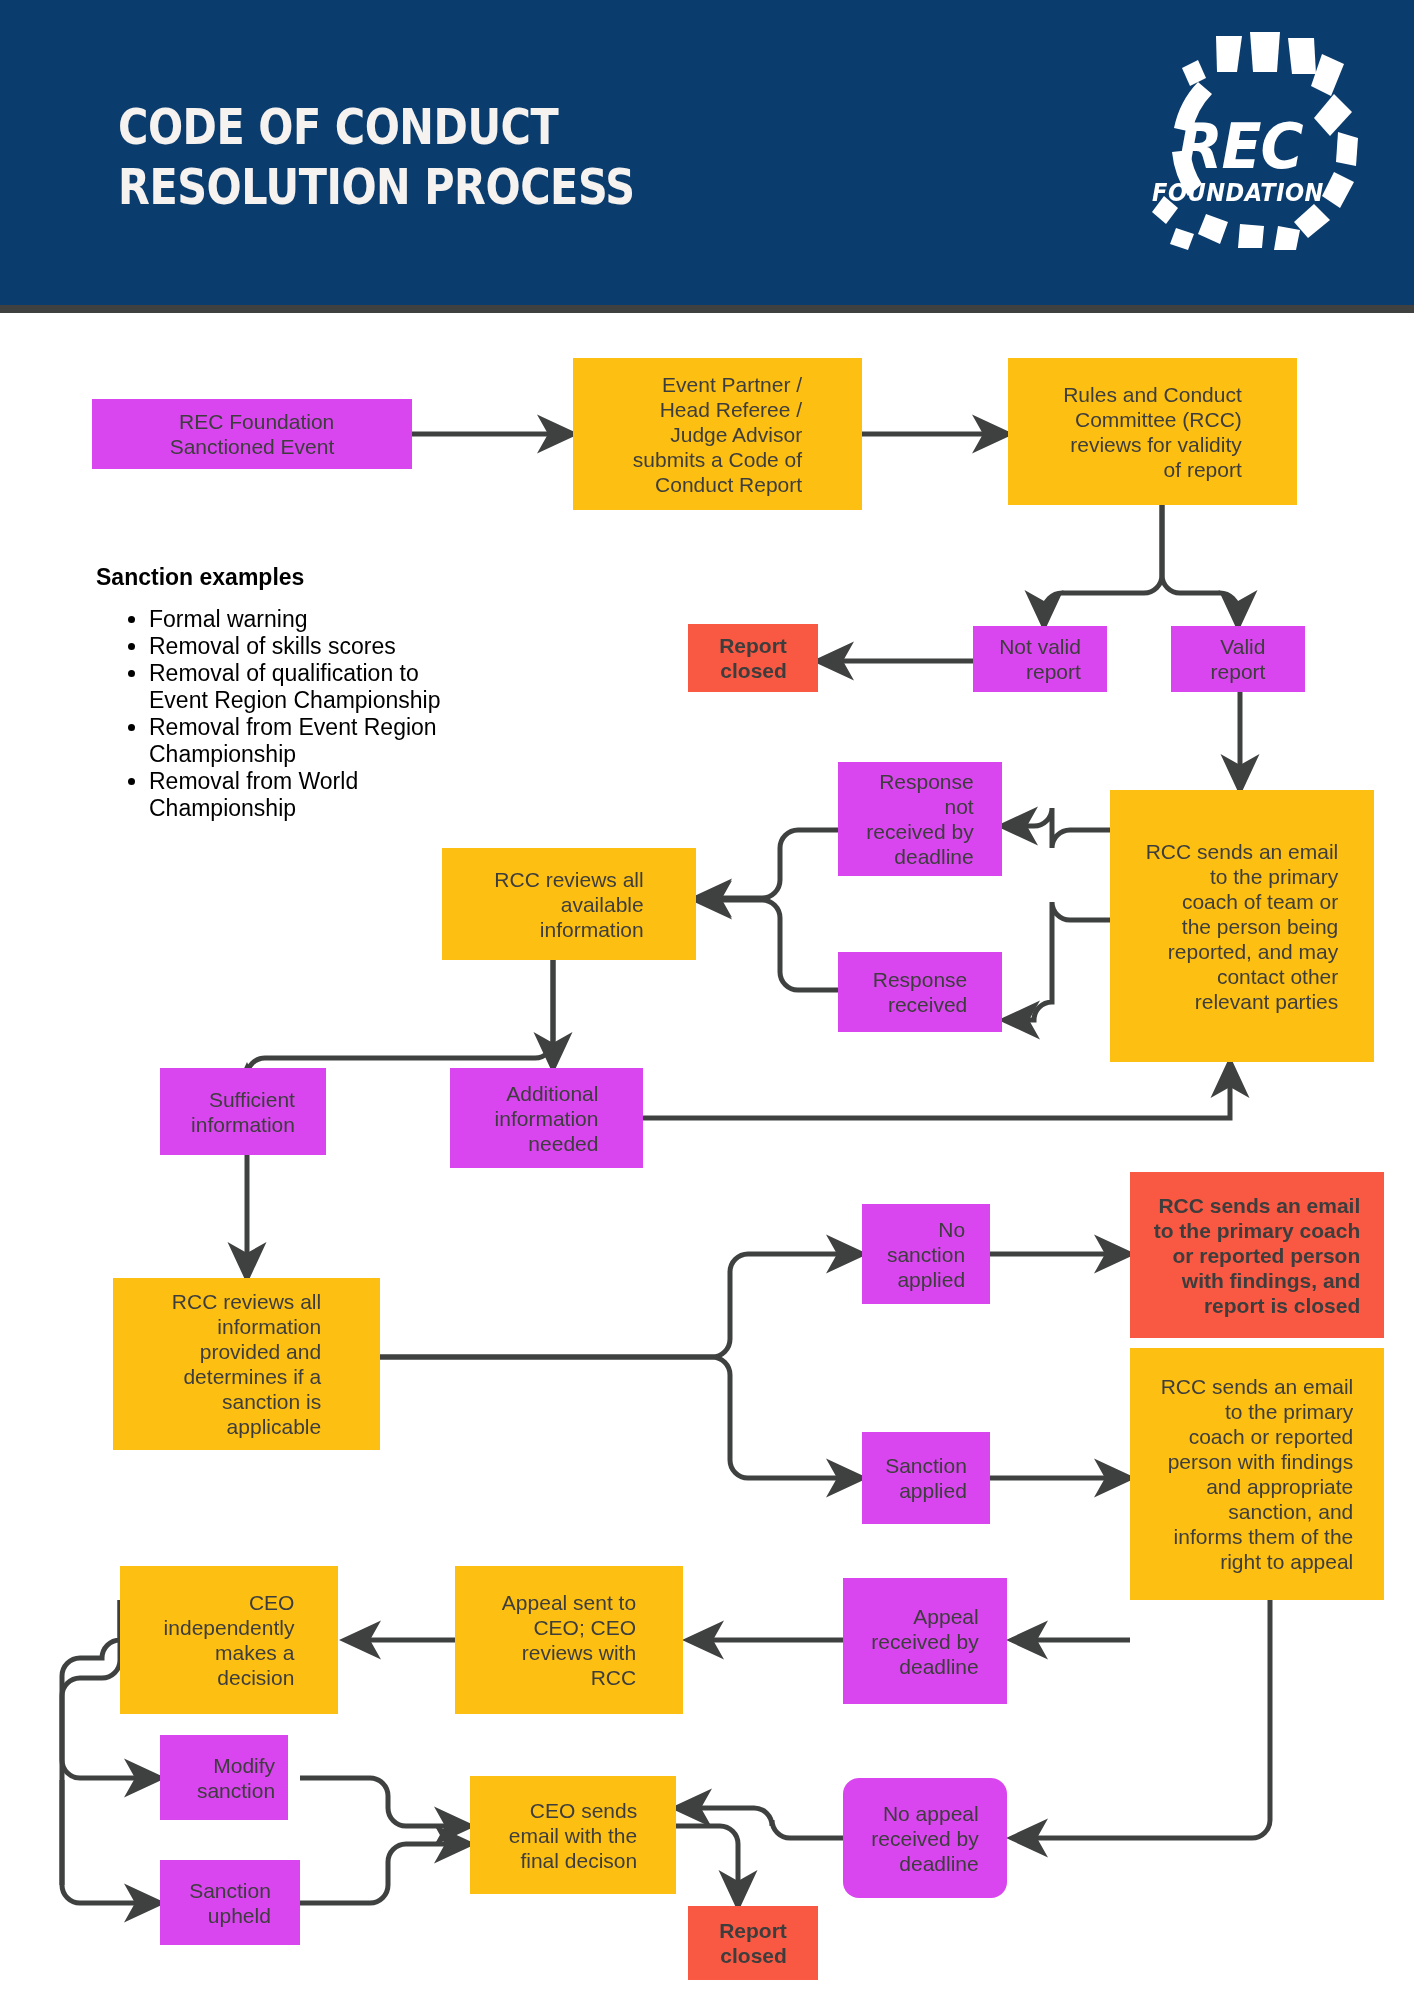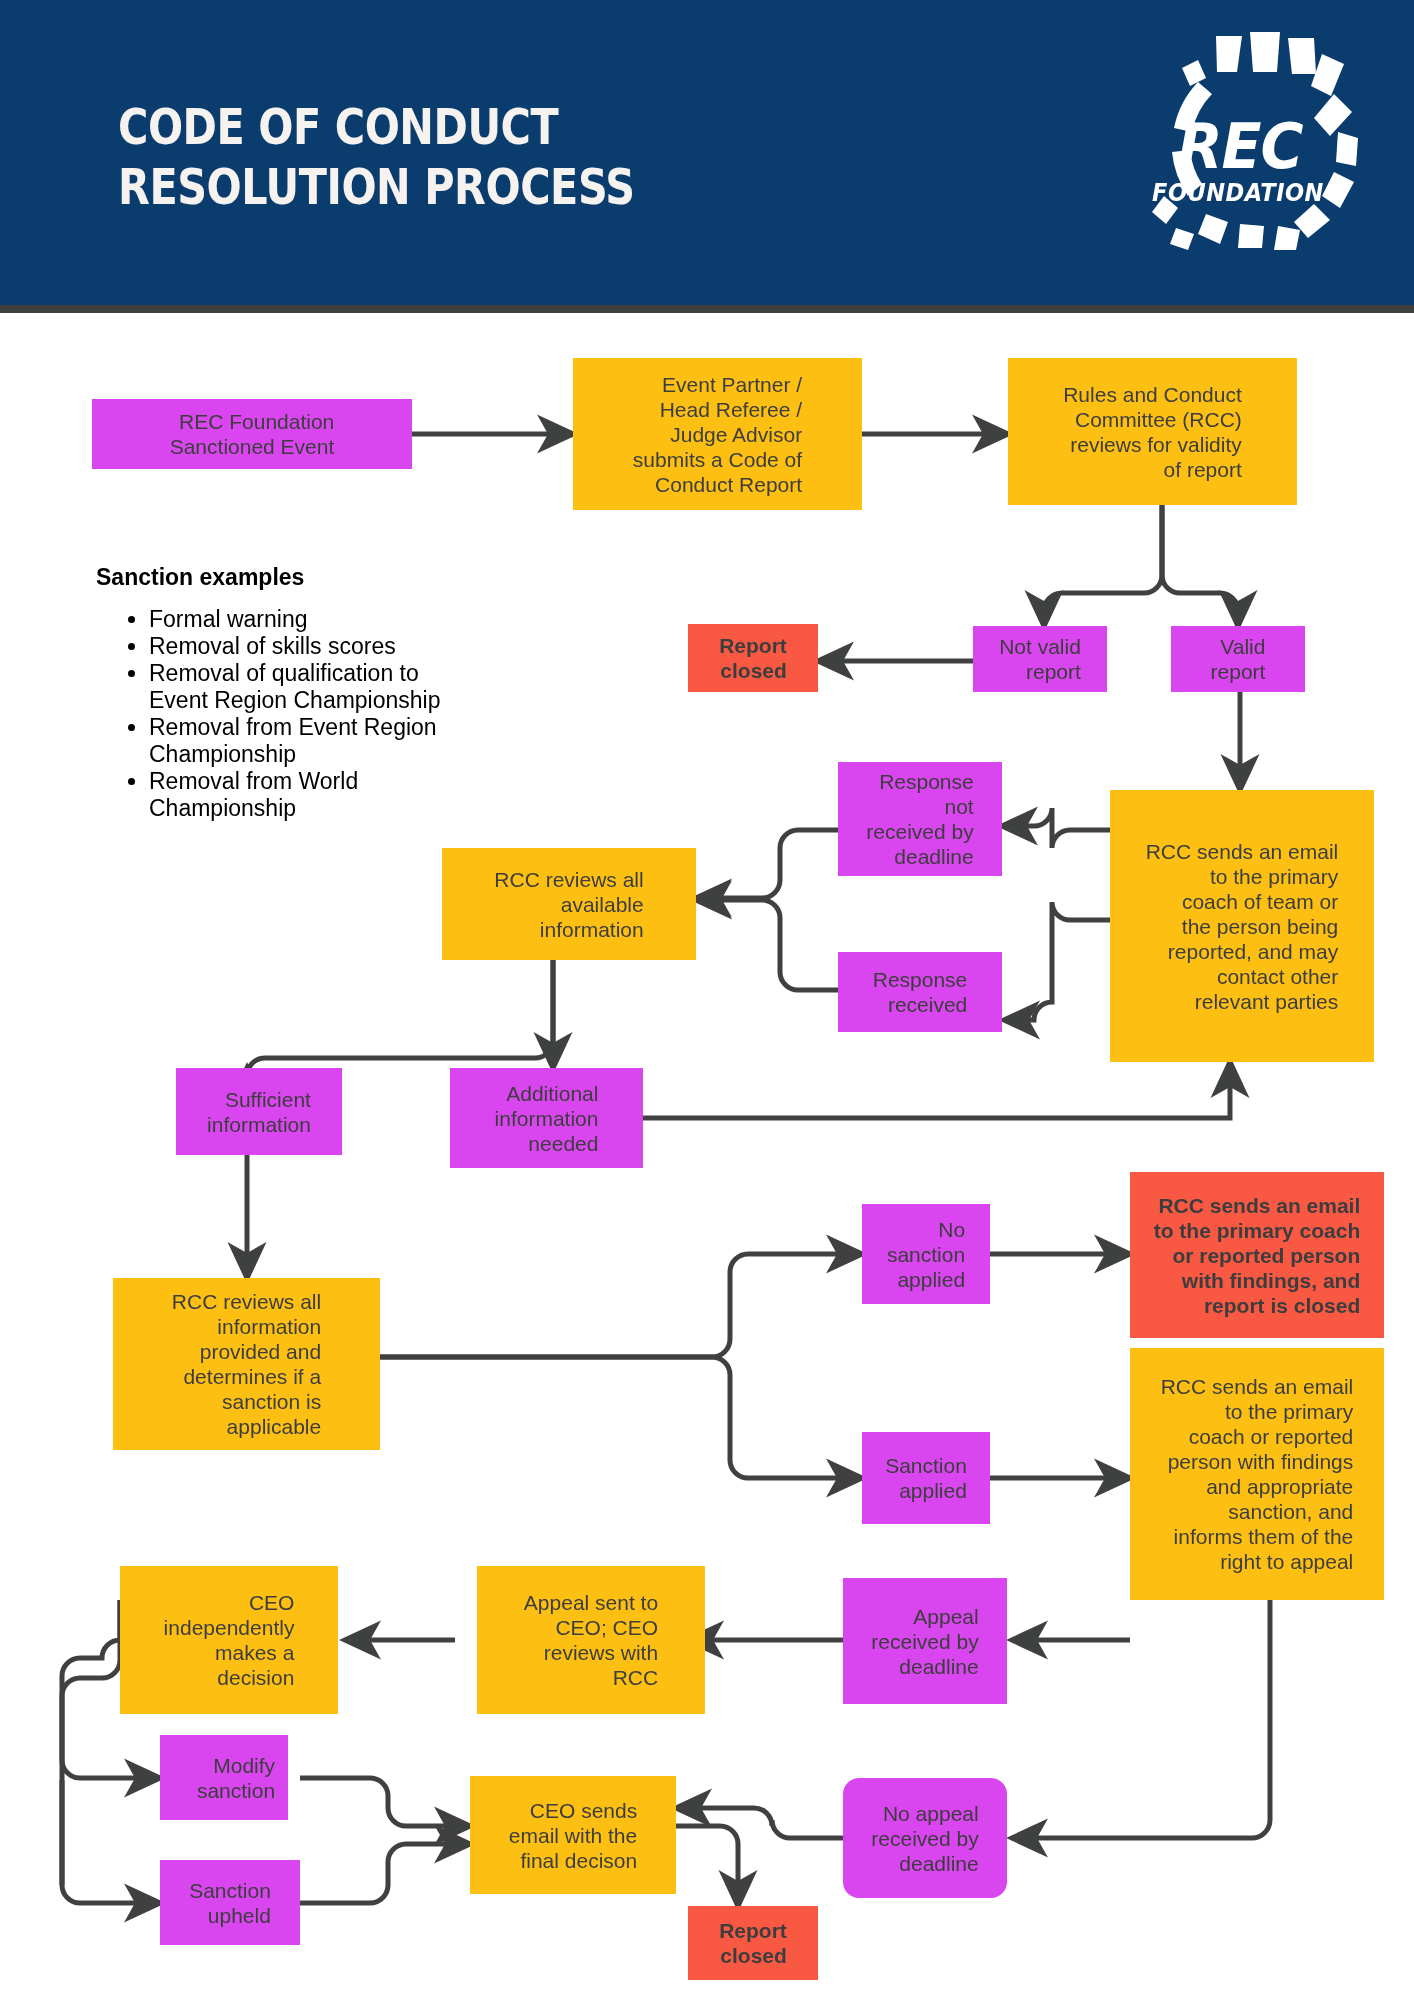--- a/index.html
+++ b/index.html
@@ -223,21 +223,21 @@
 received by
 deadline</div>
 
   <div class="node teal" style="left:838px;top:952px;width:164px;height:80px;">Response
 received</div>
 
   <div class="node gold" style="left:442px;top:848px;width:254px;height:112px;">RCC reviews all
 available
 information</div>
 
-  <div class="node teal" style="left:160px;top:1068px;width:166px;height:87px;margin-left:16px;">Sufficient
+  <div class="node teal" style="left:160px;top:1068px;width:166px;height:87px;">Sufficient
 information</div>
 
   <div class="node teal" style="left:450px;top:1068px;width:193px;height:100px;">Additional
 information
 needed</div>
 
   <div class="node gold" style="left:113px;top:1278px;width:267px;height:172px;">RCC reviews all
 information
 provided and
 determines if a
@@ -263,21 +263,21 @@
 person with findings
 and appropriate
 sanction, and
 informs them of the
 right to appeal</div>
 
   <div class="node teal" style="left:843px;top:1578px;width:164px;height:126px;">Appeal
 received by
 deadline</div>
 
-  <div class="node gold" style="left:455px;top:1566px;width:228px;height:148px;margin-left:22px;">Appeal sent to
+  <div class="node gold" style="left:455px;top:1566px;width:228px;height:148px;">Appeal sent to
 CEO; CEO
 reviews with
 RCC</div>
 
   <div class="node gold" style="left:120px;top:1566px;width:218px;height:148px;">CEO
 independently
 makes a
 decision</div>
 
   <div class="node teal" style="left:160px;top:1735px;width:128px;height:85px;padding-left:28px;">Modify

